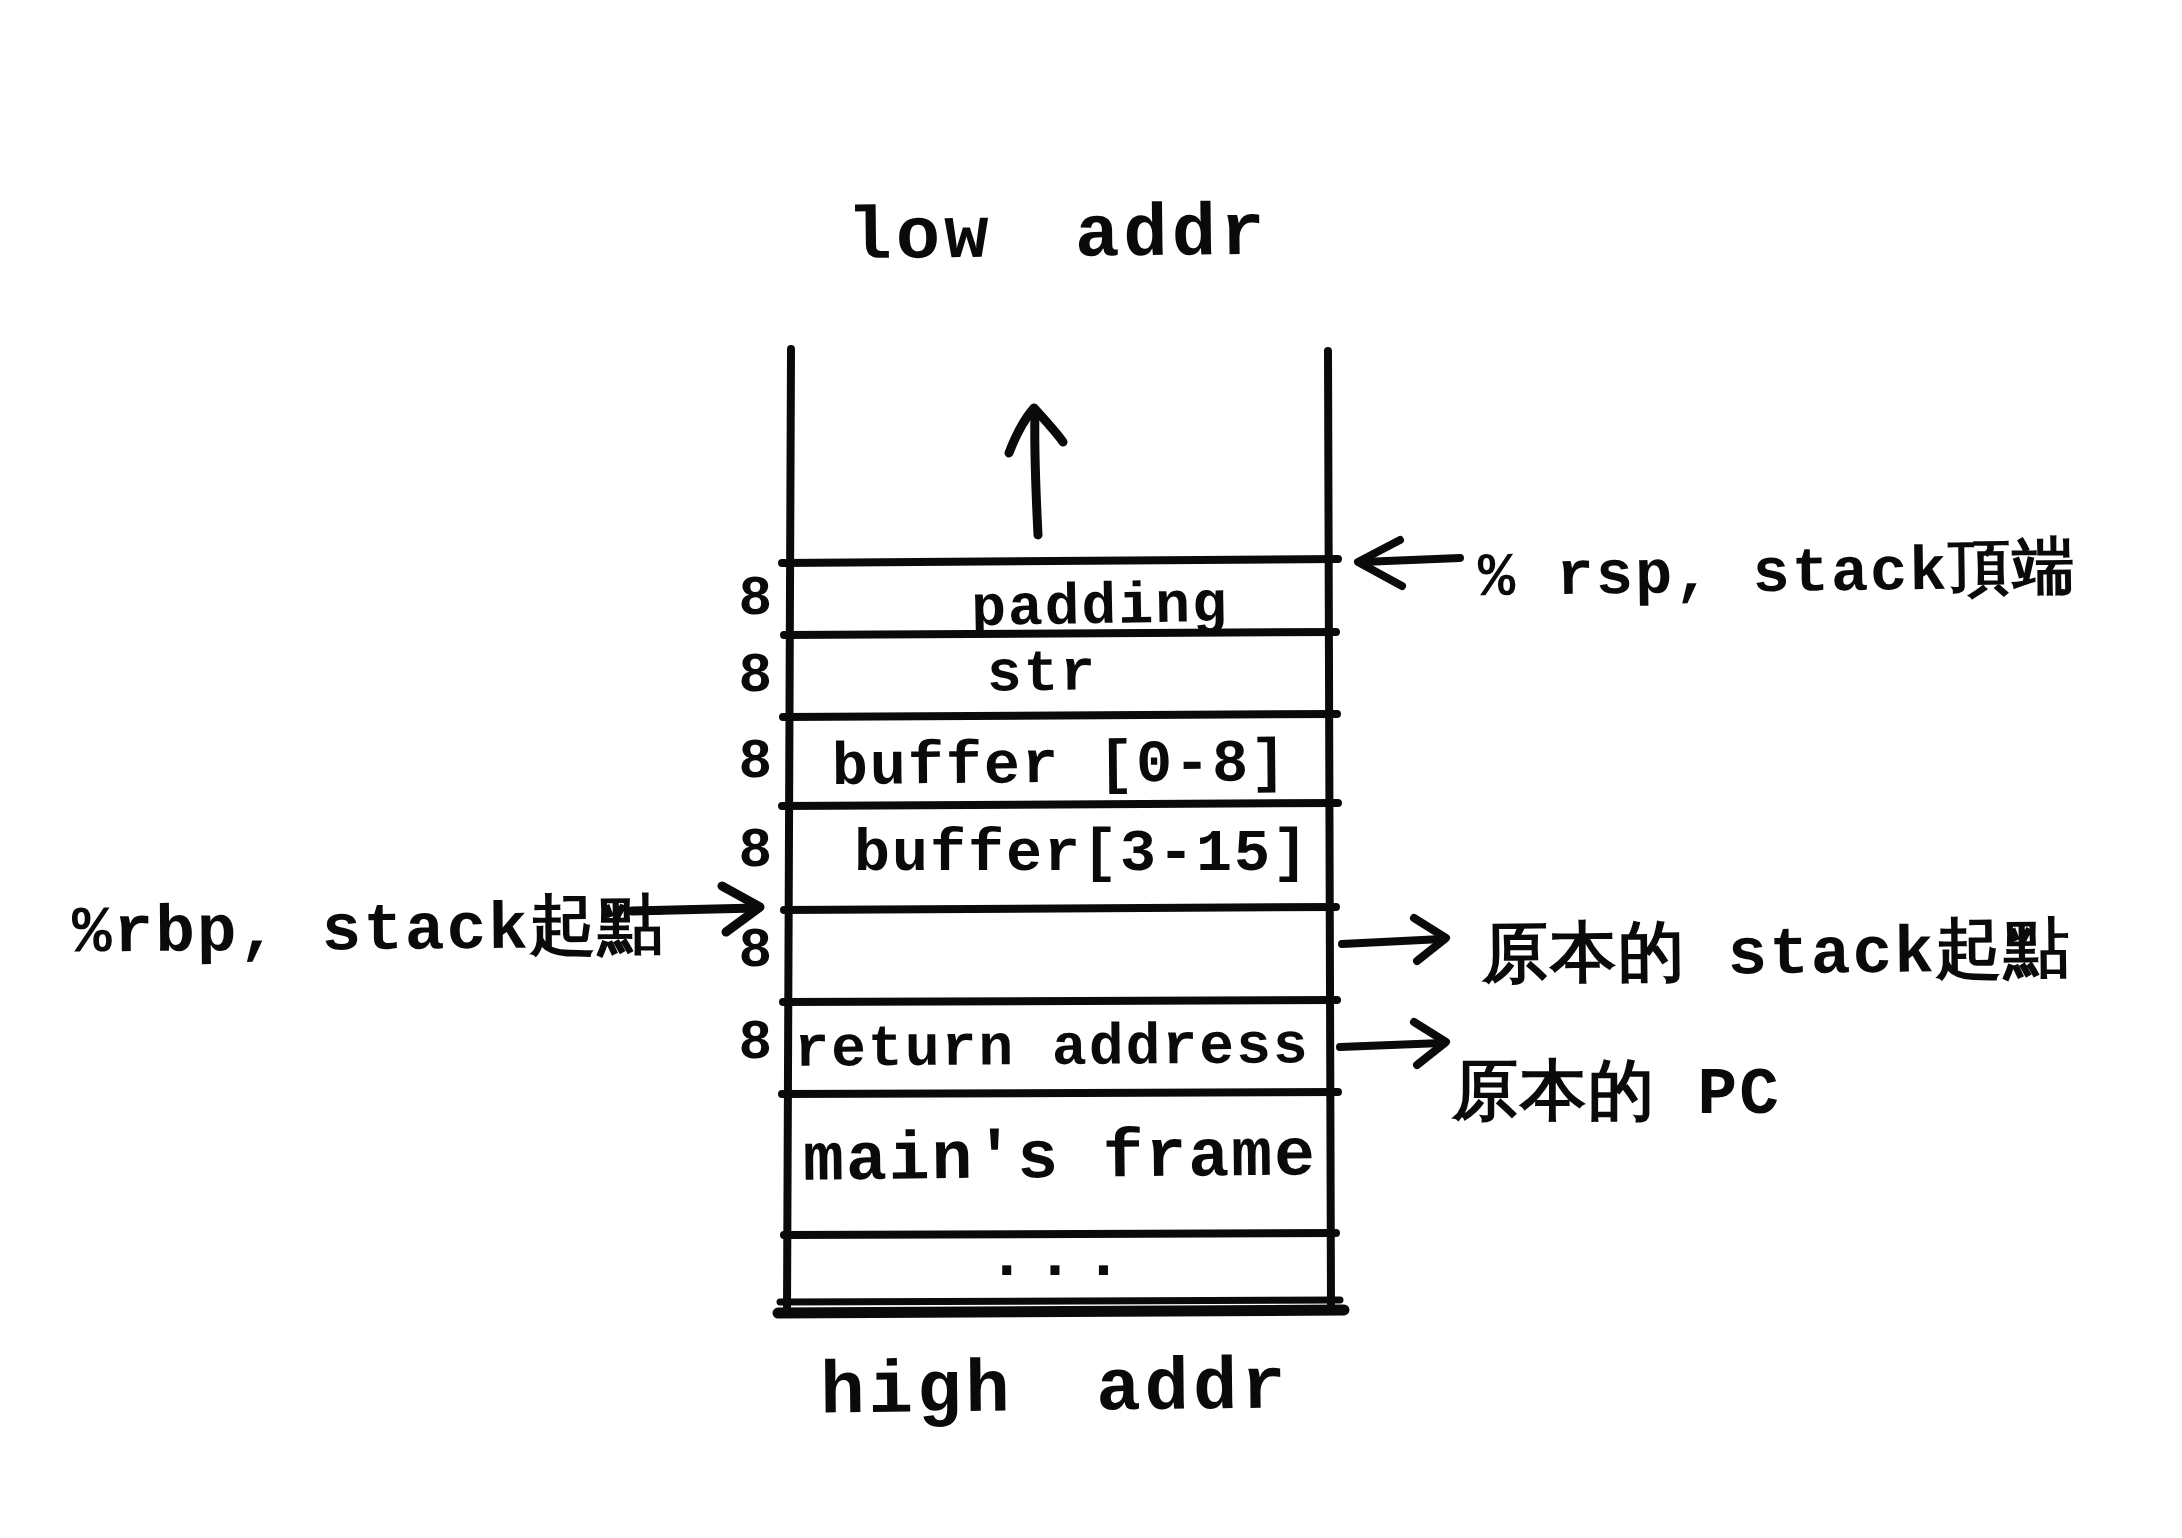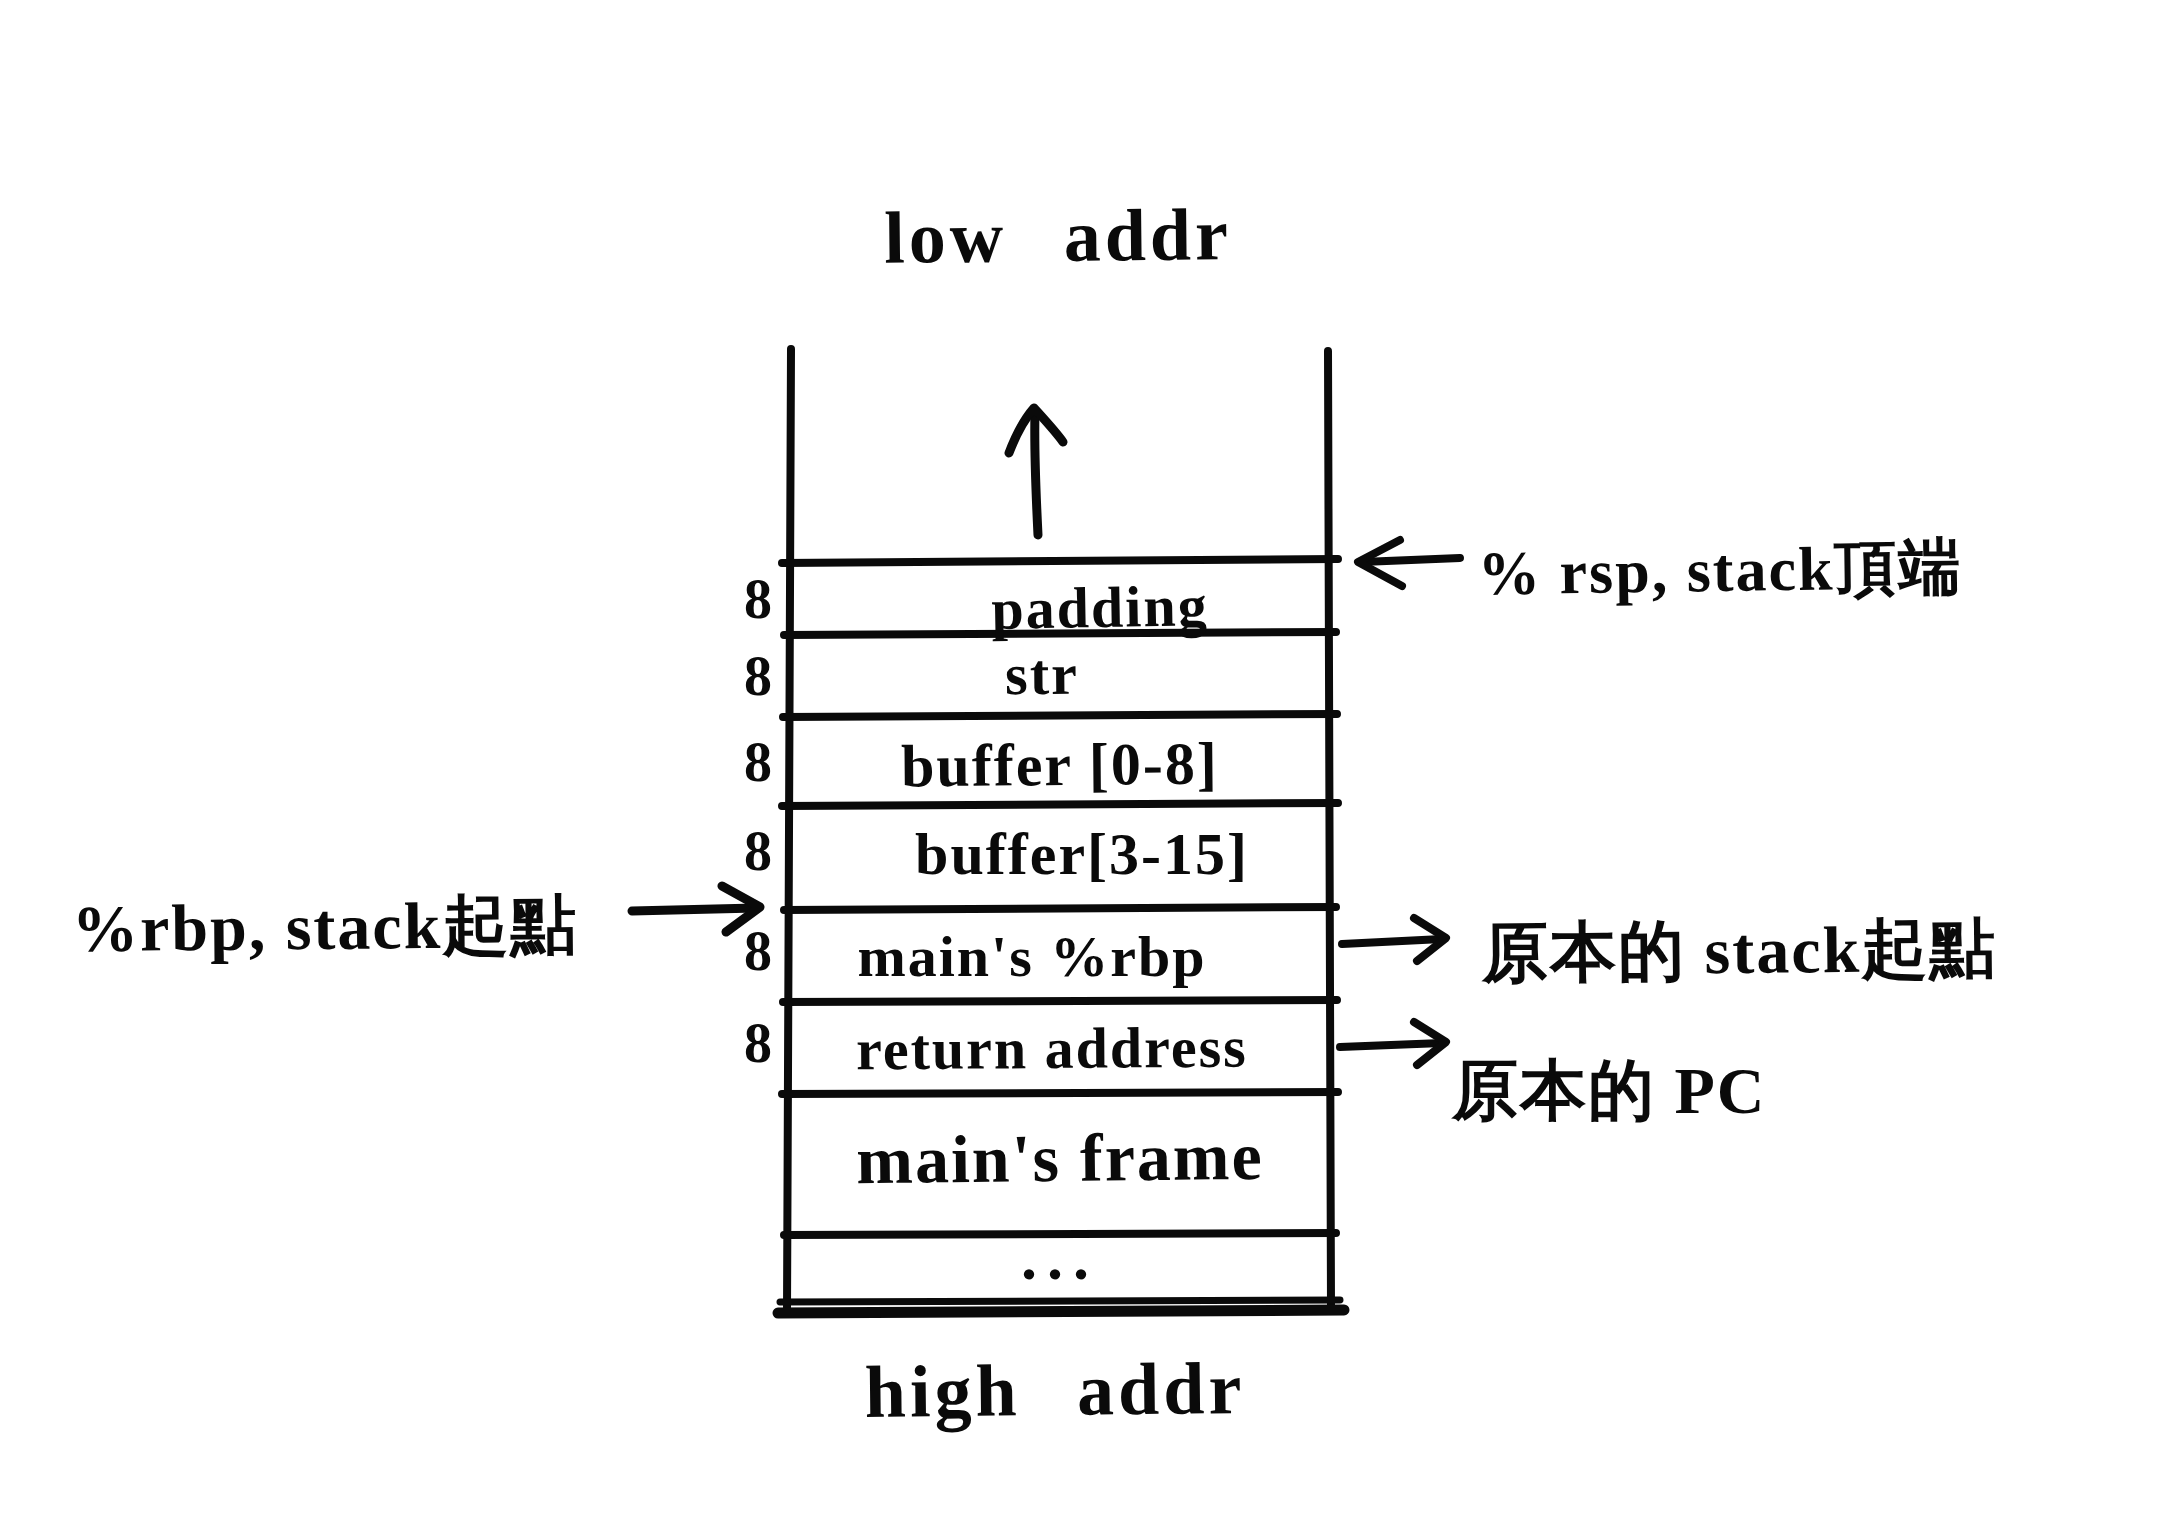--- a/index.html
+++ b/index.html
@@ -1,20 +1,20 @@
 <!DOCTYPE html>
 <html><head>
 <meta charset="utf-8">
 <style>
   html,body{margin:0;padding:0;background:#ffffff;}
   .canvas{
     position:relative;
     width:2182px;height:1538px;
     background:#ffffff;
-    font-family:Liberation Serif, serif;
+    font-family:Liberation Mono, monospace;
     color:#0a0a0a;
     overflow:hidden;
   }
   .canvas svg{position:absolute;left:0;top:0;}
   .txt{
     position:absolute;
     font-weight:700;
     white-space:nowrap;
     letter-spacing:2px;
   }
@@ -95,21 +95,20 @@
     </g>
   </svg>
 
   <div class="txt addr-label" style="left:833px;top:194px;width:450px;text-align:center;">low addr</div>
   <div class="txt addr-label" style="left:820px;top:1348px;width:470px;text-align:center;">high addr</div>
 
   <div class="row" style="top:563px;height:72px;transform:translate(40px,8px) rotate(-1deg);">padding</div>
   <div class="row" style="top:635px;height:82px;transform:translate(-18px,-2px) rotate(-0.5deg);">str</div>
   <div class="row" style="top:717px;height:89px;font-size:60px;transform:translate(0px,4px) rotate(-0.5deg);">buffer [0-8]</div>
   <div class="row" style="top:806px;height:104px;font-size:60px;transform:translate(22px,-4px);">buffer[3-15]</div>
-  <div class="row" style="top:910px;height:92px;transform:translate(-28px,0px);">main's %rbp</div>
   <div class="row" style="top:1002px;height:92px;transform:translate(-8px,0px) rotate(-0.4deg);">return address</div>
   <div class="row" style="top:1094px;height:141px;font-size:68px;transform:translate(0px,-6px) rotate(-0.6deg);">main's frame</div>
   <div class="row" style="top:1222px;height:72px;font-size:64px;letter-spacing:10px;">...</div>
 
   <div class="size" style="top:563px;height:72px;">8</div>
   <div class="size" style="top:635px;height:82px;">8</div>
   <div class="size" style="top:717px;height:89px;">8</div>
   <div class="size" style="top:806px;height:90px;">8</div>
   <div class="size" style="top:910px;height:82px;">8</div>
   <div class="size" style="top:1002px;height:82px;">8</div>

